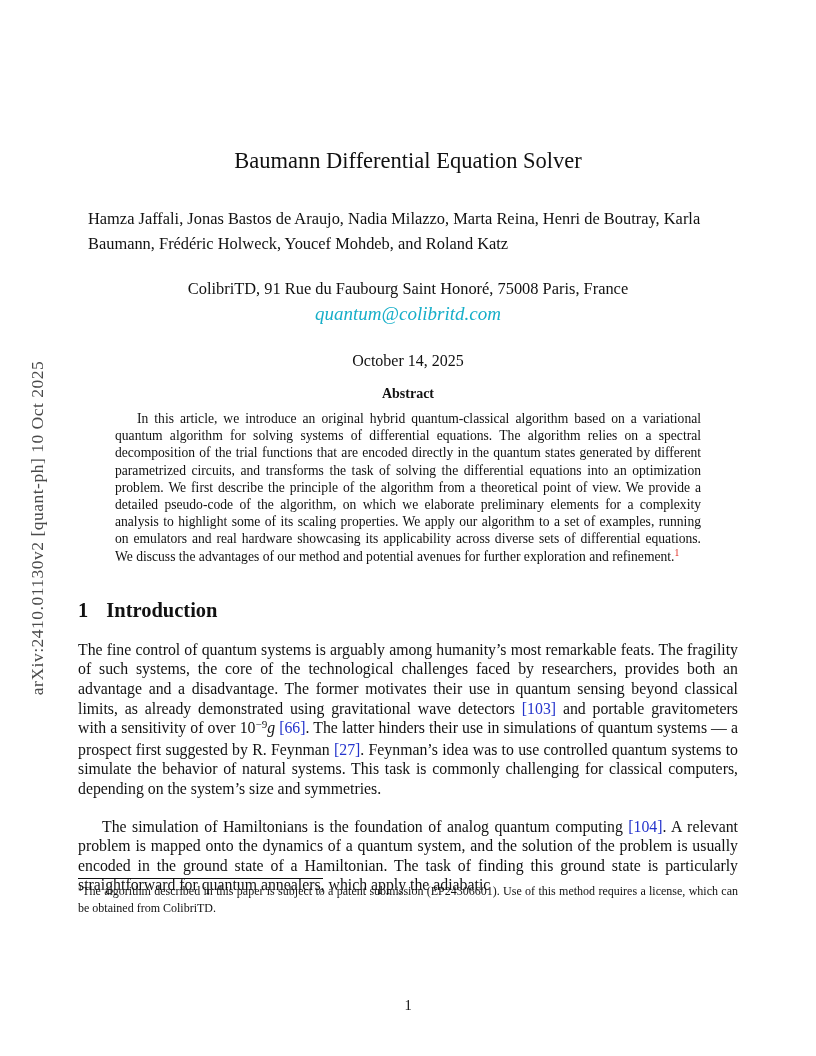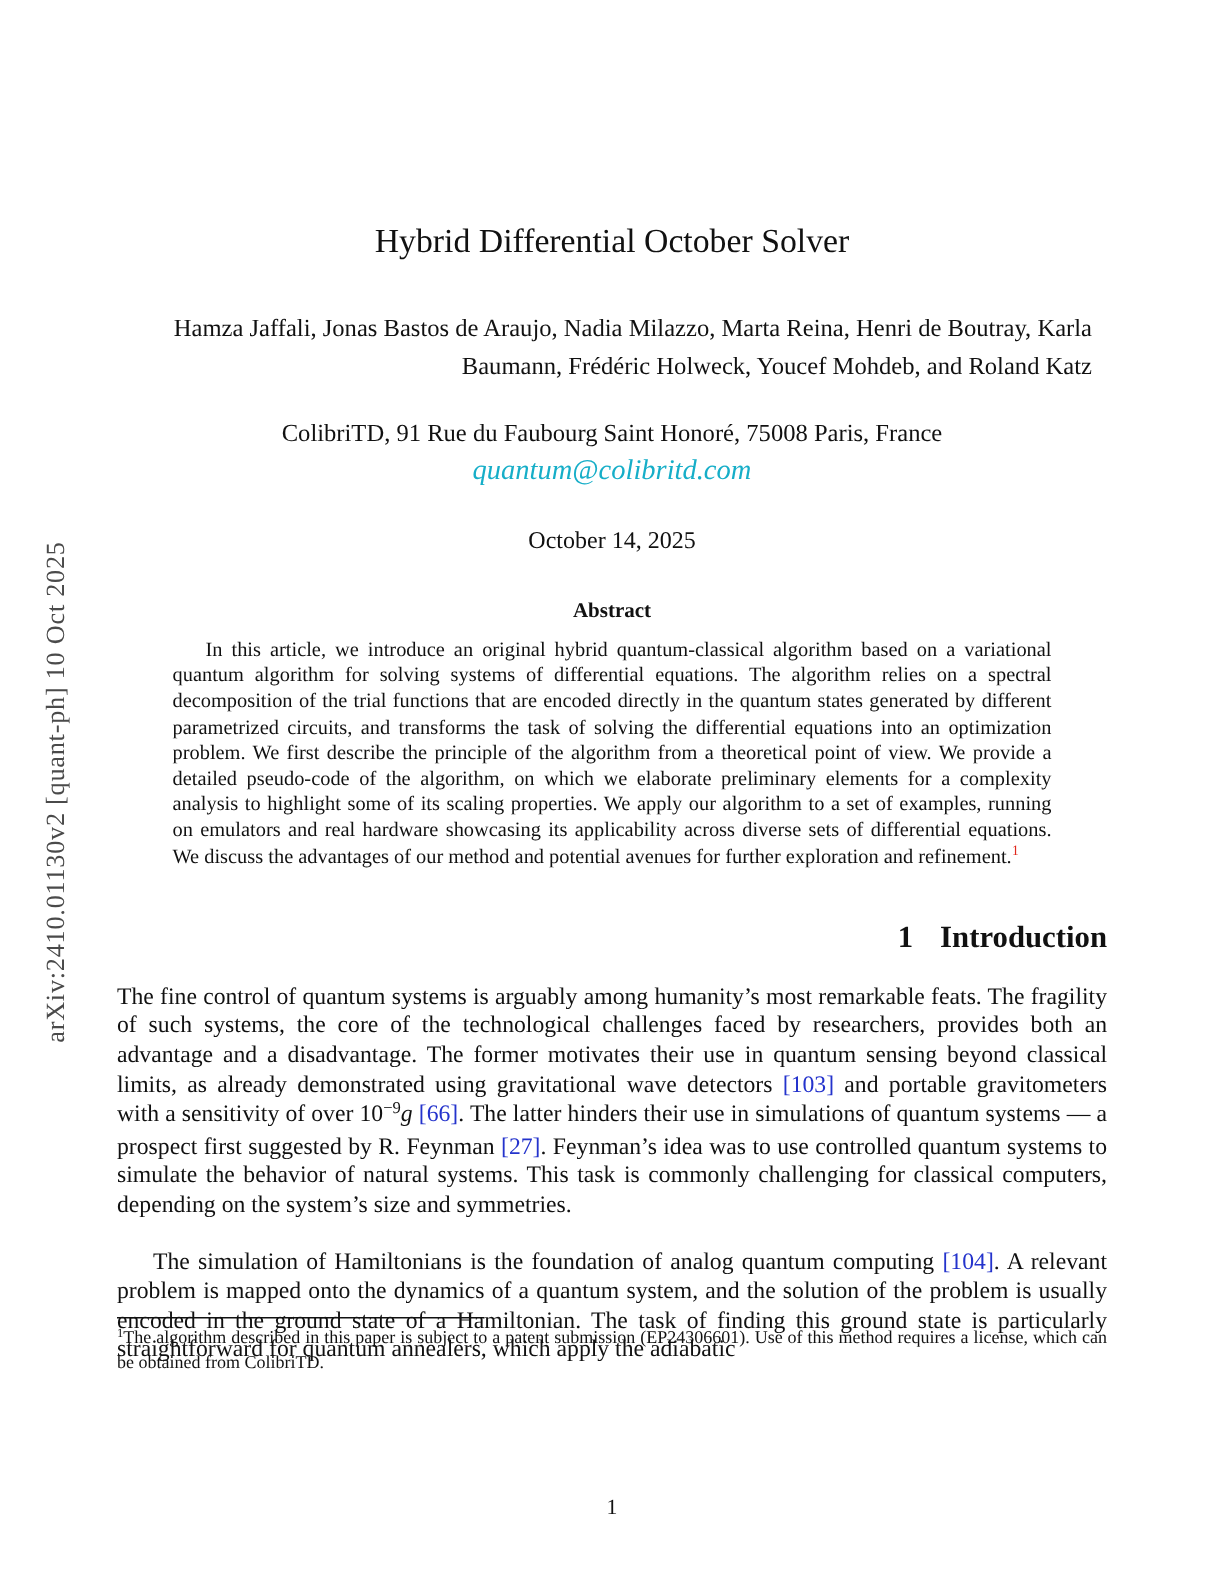--- a/index.html
+++ b/index.html
@@ -35,21 +35,21 @@
   .title{
     margin:116px 0 0 0;
     text-align:center;
     font-size:22.5px;
     font-weight:normal;
     line-height:30px;
   }
   .authors{
     margin:30px auto 0 auto;
     max-width:640px;
-    text-align:right;
+    text-align:left;
     font-size:16.4px;
     line-height:25px;
   }
   .affiliation{
     margin:22px 0 0 0;
     text-align:center;
     font-size:16.4px;
     line-height:22px;
   }
   .email-line{
@@ -62,41 +62,40 @@
     font-style:italic;
     text-decoration:none;
     cursor:pointer;
   }
   .date{
     margin:27px 0 0 0;
     text-align:center;
     font-size:16px;
   }
   .abstract{
-    margin:30px auto 0 auto;
+    margin:16px auto 0 auto;
     width:586px;
   }
   .abstract h2{
     margin:0 0 8px 0;
     text-align:center;
     font-size:14px;
     font-weight:bold;
   }
   .abstract p{
     margin:0;
     font-size:13.6px;
     line-height:17.2px;
     text-align:justify;
     text-indent:22px;
   }
   .section-heading{
     margin:32px 0 16px 0;
     font-size:20.5px;
     font-weight:bold;
-    text-align:right;
   }
   .section-heading .sec-num{margin-right:18px;}
   .body-par{
     margin:18px 0 0 0;
     font-size:15.8px;
     line-height:19.6px;
     text-align:justify;
   }
   .body-par.noindent{text-indent:0;}
   .body-par.indent{text-indent:24px;}
@@ -133,21 +132,21 @@
 <body>
 
 <div class="page">
 
   <div class="arxiv-banner">arXiv:2410.01130v2  [quant-ph]  10 Oct 2025</div>
 
   <main class="content">
 
     <h1 class="title">
       <br>
-      <span>Hybrid Differential October Solver</span>
+      <span>Baumann Differential Equation Solver</span>
     </h1>
 
     <p class="authors">Hamza Jaffali, Jonas Bastos de Araujo, Nadia Milazzo, Marta Reina, Henri de Boutray, Karla Baumann, Frédéric Holweck, Youcef Mohdeb, and Roland Katz</p>
 
     <p class="affiliation">ColibriTD, 91 Rue du Faubourg Saint Honoré, 75008 Paris, France</p>
 
     <p class="email-line">
       <a>quantum@colibritd.com</a>
     </p>
 

